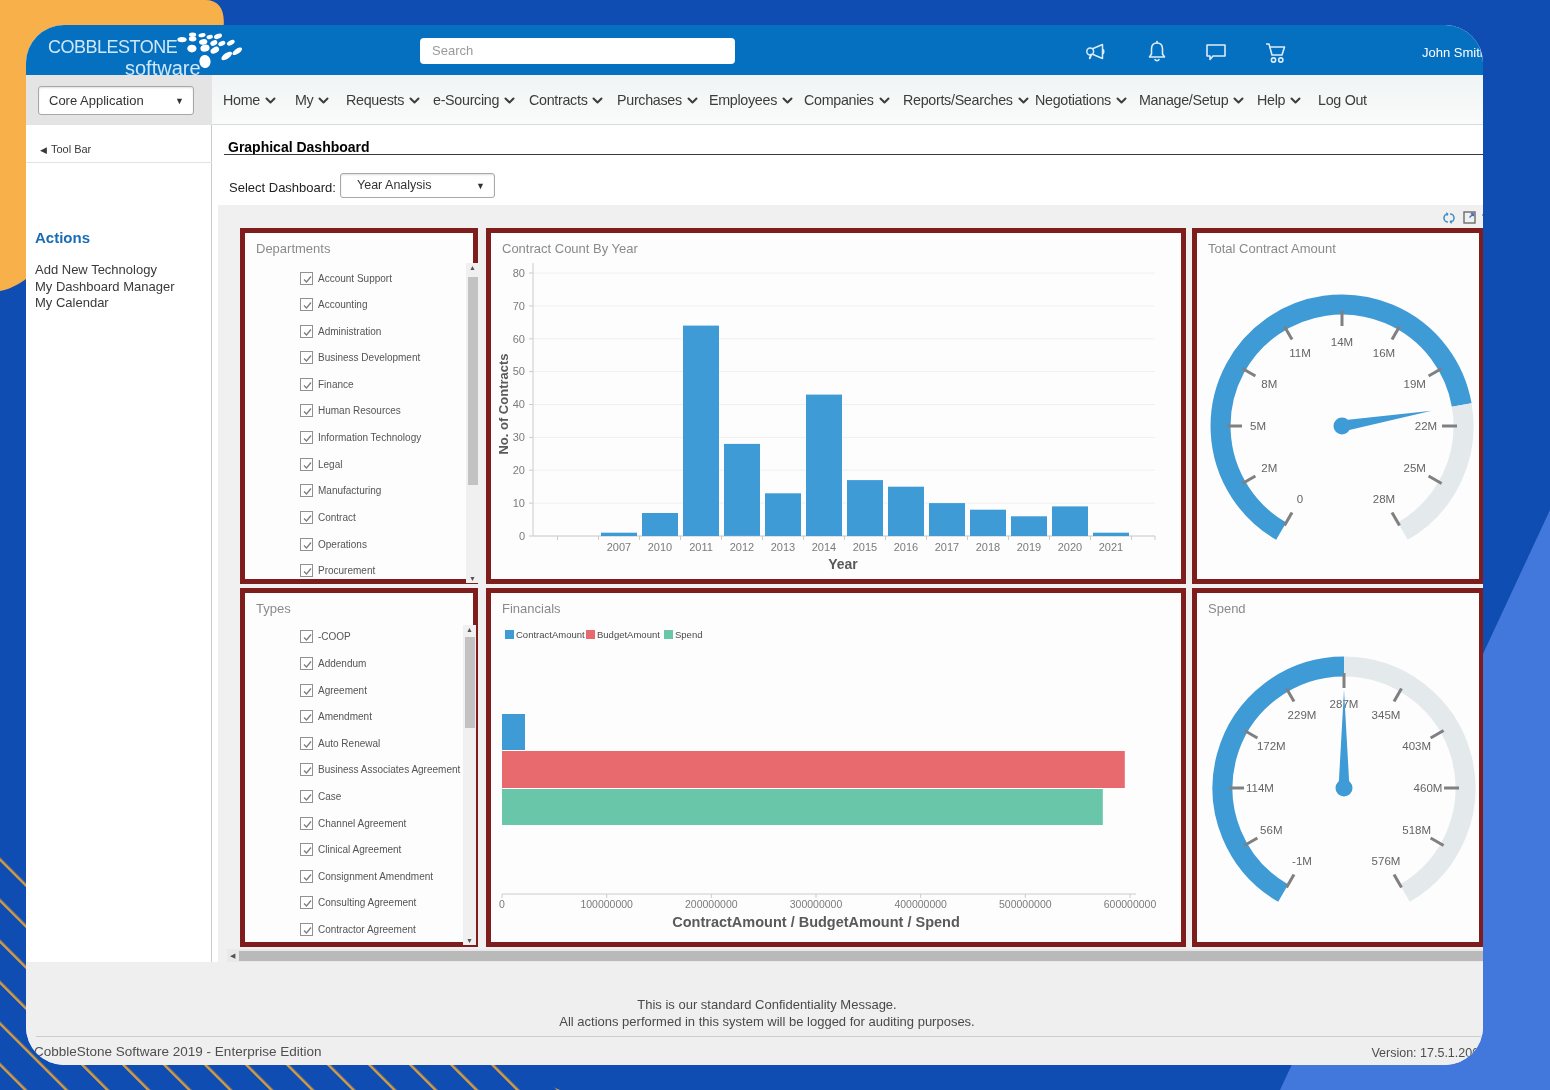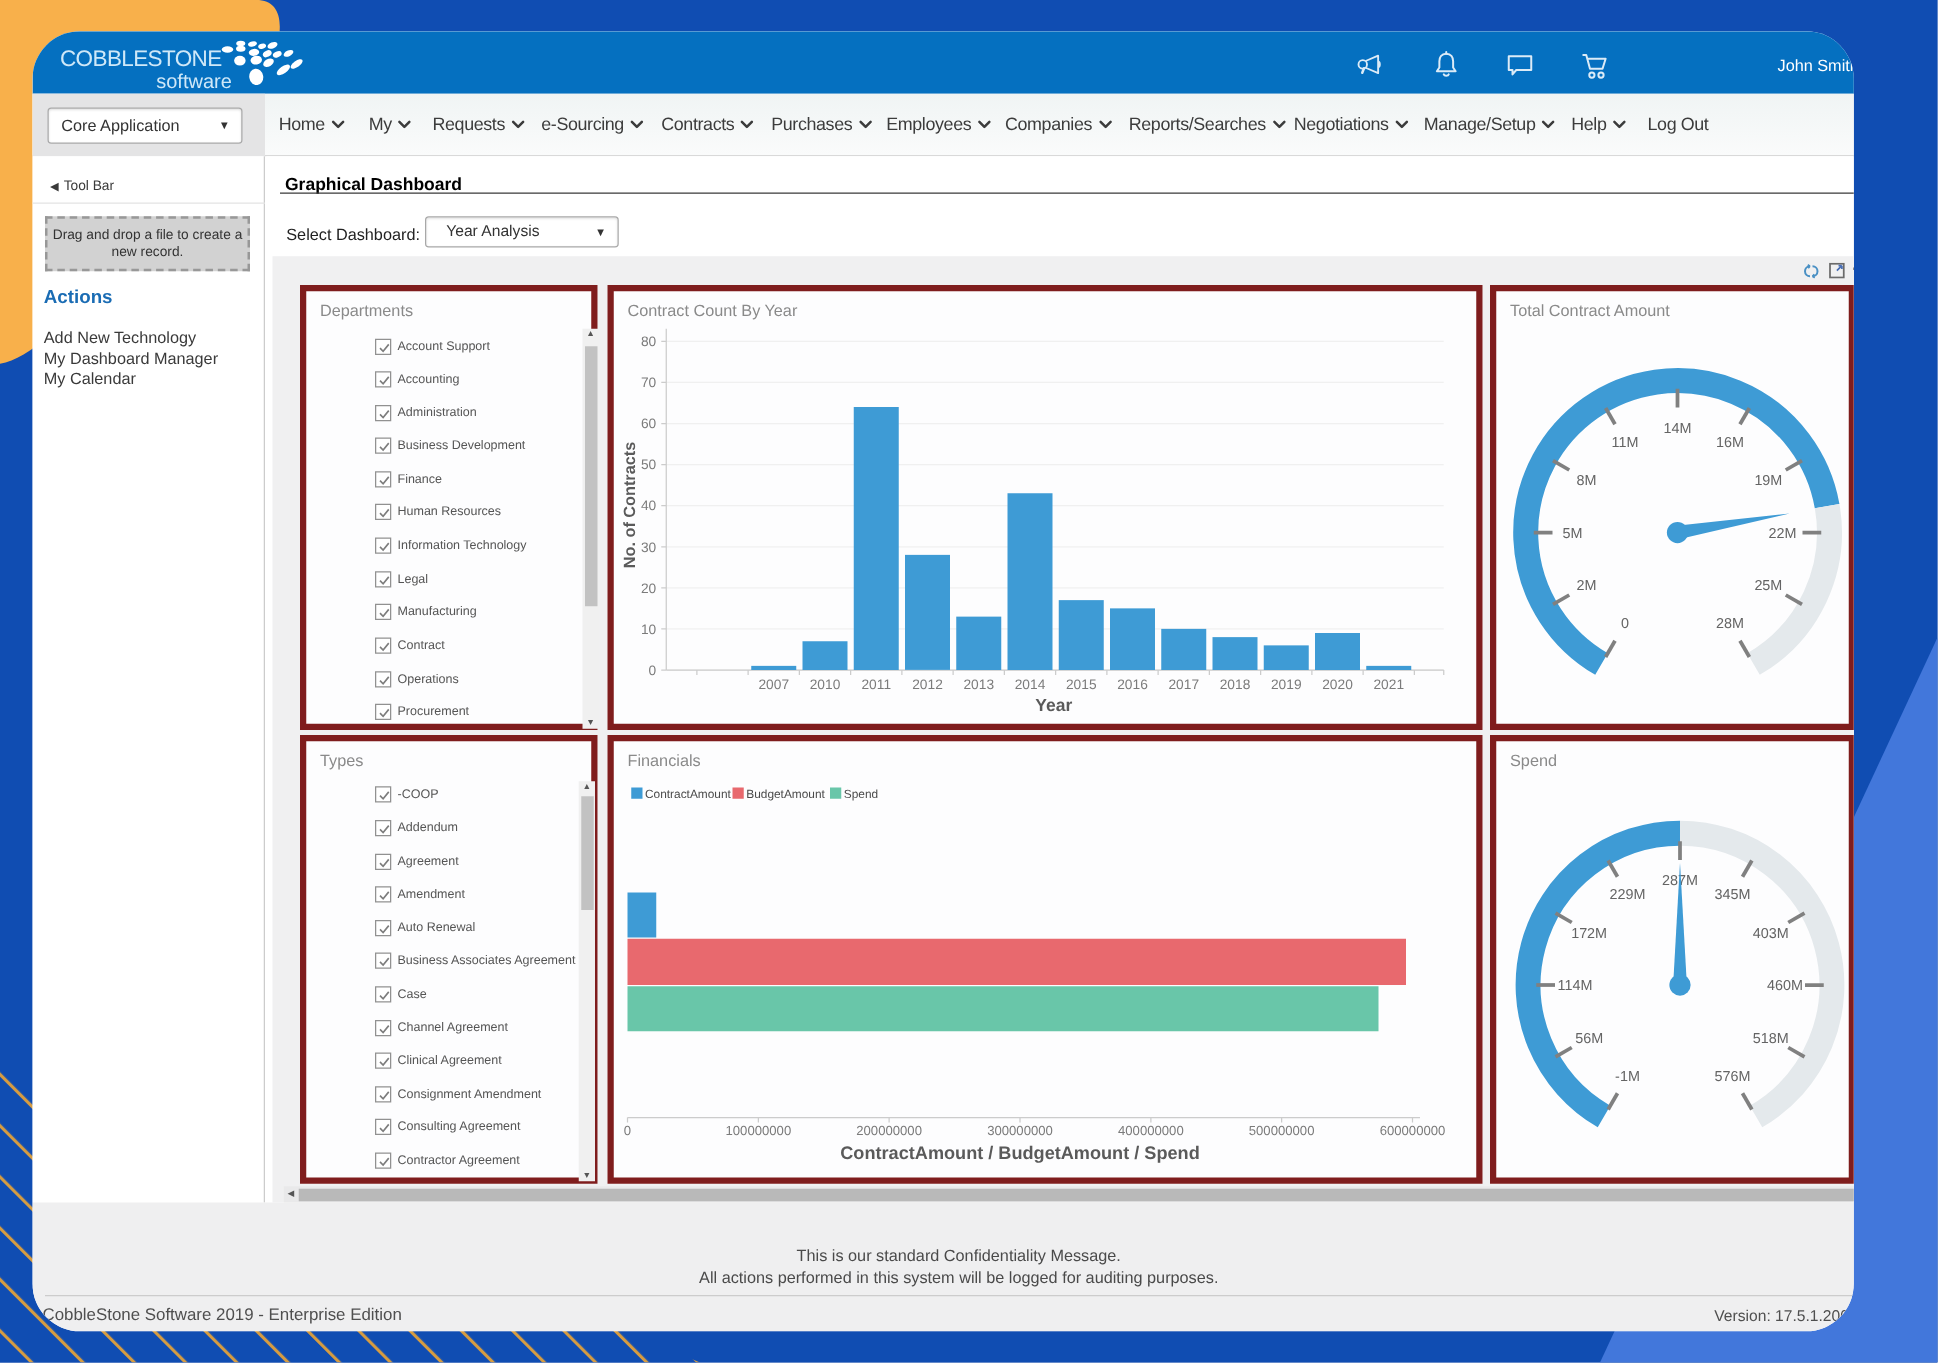--- a/index.html
+++ b/index.html
@@ -1,20 +1,20 @@
 <!DOCTYPE html>
 <html><head><meta charset="utf-8"><style>
 * { margin:0; padding:0; box-sizing:border-box; }
 html,body { width:1550px; height:1090px; overflow:hidden; font-family:"Liberation Sans",sans-serif; }
 body { background:#104db2; position:relative; }
 #bg { position:absolute; left:0; top:0; }
 #win { position:absolute; left:26px; top:25px; width:1457px; height:1040px; background:#fff; border-radius:38px 38px 38px 38px; overflow:hidden; }
 #hdr { position:absolute; left:0; top:0; width:1482px; height:50px; background:#0570c0; }
 .logo-main { position:absolute; left:22px; top:12px; font-size:18px; letter-spacing:-0.5px; color:#cfe8f8; }
-.logo-sub { position:absolute; left:99px; top:32px; font-size:16px; color:#cfe8f8; }
+.logo-sub { position:absolute; left:99px; top:32px; font-size:20px; color:#cfe8f8; }
 #search { position:absolute; left:394px; top:13px; width:315px; height:26px; background:#fff; border-radius:4px; font-size:13px; color:#9a9a9a; line-height:26px; padding-left:12px; }
 .hicon { position:absolute; top:15px; }
 #jsmith { position:absolute; left:1396px; top:20px; font-size:13px; color:#fff; }
 #uchev { position:absolute; left:1461px; top:17px; }
 #navbar { position:absolute; left:0; top:50px; width:1482px; height:50px; background:linear-gradient(#f0f4f4,#fafbfb); border-bottom:1px solid #d9d9d9; }
 #nav-side { position:absolute; left:0; top:0; width:186px; height:50px; background:#e4e4e5; }
 .selbox { position:absolute; background:#fff; border:1px solid #a8a8a8; border-radius:3px; font-size:13px; color:#333; box-shadow:inset 0 1px 2px rgba(0,0,0,0.13); }
 .selbox .arr { position:absolute; right:9px; top:50%; transform:translateY(-50%); font-size:9px; color:#333; }
 #coreapp { left:12px; top:11px; width:156px; height:29px; line-height:27px; padding-left:10px; }
 .nav-item { position:absolute; top:17px; font-size:14.3px; letter-spacing:-0.3px; color:#3c3c3c; white-space:nowrap; }
@@ -80,20 +80,21 @@
         <ellipse cx="203.2" cy="41.9" rx="4.2" ry="2.8" fill="#fff" transform="rotate(-8 203.2 41.9)"></ellipse>
         <ellipse cx="205.0" cy="48.1" rx="4.6" ry="3.5" fill="#fff" transform="rotate(-10 205.0 48.1)"></ellipse>
         <ellipse cx="213.8" cy="43.0" rx="3.7" ry="2.5" fill="#fff" transform="rotate(-25 213.8 43.0)"></ellipse>
         <ellipse cx="221.8" cy="43.5" rx="3.7" ry="2.3" fill="#fff" transform="rotate(-25 221.8 43.5)"></ellipse>
         <ellipse cx="230.8" cy="42.7" rx="4.2" ry="2.3" fill="#fff" transform="rotate(-27 230.8 42.7)"></ellipse>
         <ellipse cx="214.8" cy="50.2" rx="4.6" ry="2.9" fill="#fff" transform="rotate(-30 214.8 50.2)"></ellipse>
         <ellipse cx="226.7" cy="55.9" rx="6.2" ry="2.8" fill="#fff" transform="rotate(-35 226.7 55.9)"></ellipse>
         <ellipse cx="237.3" cy="51.2" rx="5.6" ry="2.5" fill="#fff" transform="rotate(-35 237.3 51.2)"></ellipse>
         <ellipse cx="205.0" cy="61.5" rx="5.6" ry="6.6" fill="#fff" transform="rotate(-8 205.0 61.5)"></ellipse>
       </svg>
+    <div id="search">Search</div>
     <span class="hicon" style="left:1058px"><svg width="24" height="24" viewBox="0 0 24 24" fill="none" stroke="#dcebf7" stroke-width="1.5" stroke-linejoin="round">
           <circle cx="6.2" cy="11.5" r="3.4"></circle>
           <path d="M8.5 8.8 L18.5 4.5 L18.5 18.5 L8.5 14.2"></path>
           <path d="M18.5 9.2 C20.3 9.6 20.3 13.4 18.5 13.8"></path>
           <path d="M7.2 14.6 L5.8 18.2" stroke-linecap="round" stroke-width="2"></path>
         </svg></span>
     <span class="hicon" style="left:1119px;top:14px"><svg width="24" height="26" viewBox="0 0 24 26" fill="none" stroke="#dcebf7" stroke-width="1.6" stroke-linejoin="round">
           <path d="M12 4 C8 4 6.5 7 6.5 10 L6.5 15 L4.5 18 L19.5 18 L17.5 15 L17.5 10 C17.5 7 16 4 12 4 Z"></path>
           <path d="M10 20.5 C10.5 22 13.5 22 14 20.5" stroke-linecap="round"></path>
           <path d="M12 4 L12 2.5" stroke-linecap="round"></path>
@@ -150,21 +151,20 @@
           <polyline points="1.5,1.5 5.5,5.5 9.5,1.5" fill="none" stroke="#3c3c3c" stroke-width="2" stroke-linecap="round" stroke-linejoin="round"></polyline>
         </svg></span>
       <span class="nav-item" style="left:1231px">Help<svg class="chev" width="11" height="7" viewBox="0 0 11 7">
           <polyline points="1.5,1.5 5.5,5.5 9.5,1.5" fill="none" stroke="#3c3c3c" stroke-width="2" stroke-linecap="round" stroke-linejoin="round"></polyline>
         </svg></span>
       <span class="nav-item" style="left:1292px">Log Out</span>
   </div>
   <div id="sidebar">
     <div id="toolbar-lbl"><span class="tri">◀</span>Tool Bar</div>
     <div id="tbline"></div>
-    <div id="dropbox">Drag and drop a file to create a<br>new record.</div>
     <div id="actions">Actions</div>
     <div class="sidelink" style="top:137px">Add New Technology</div>
     <div class="sidelink" style="top:154px">My Dashboard Manager</div>
     <div class="sidelink" style="top:170px">My Calendar</div>
   </div>
   <div id="main">
     <div id="gd-title">Graphical Dashboard</div>
     <div id="gd-line"></div>
     <div id="seldash-lbl">Select Dashboard:</div>
     <div id="seldash" class="selbox">Year Analysis<span class="arr">▼</span></div>

